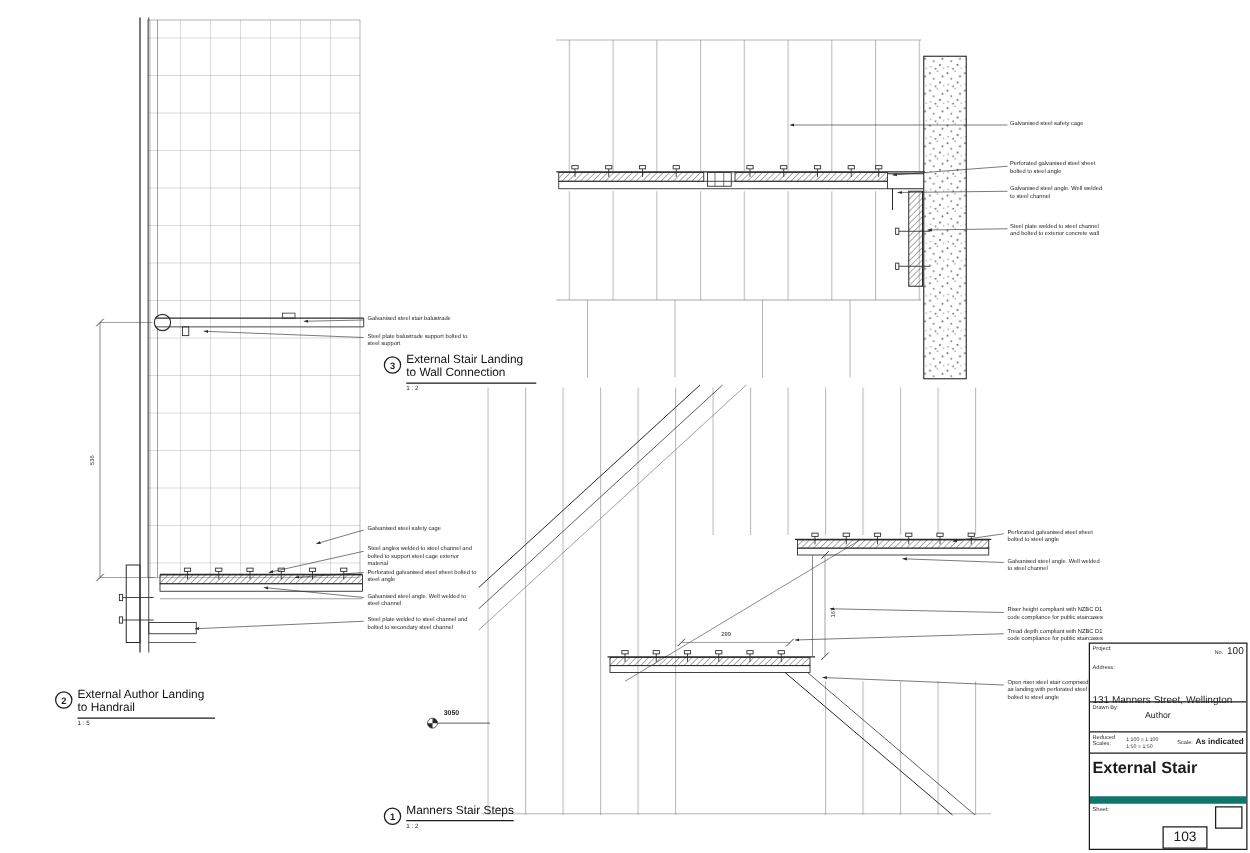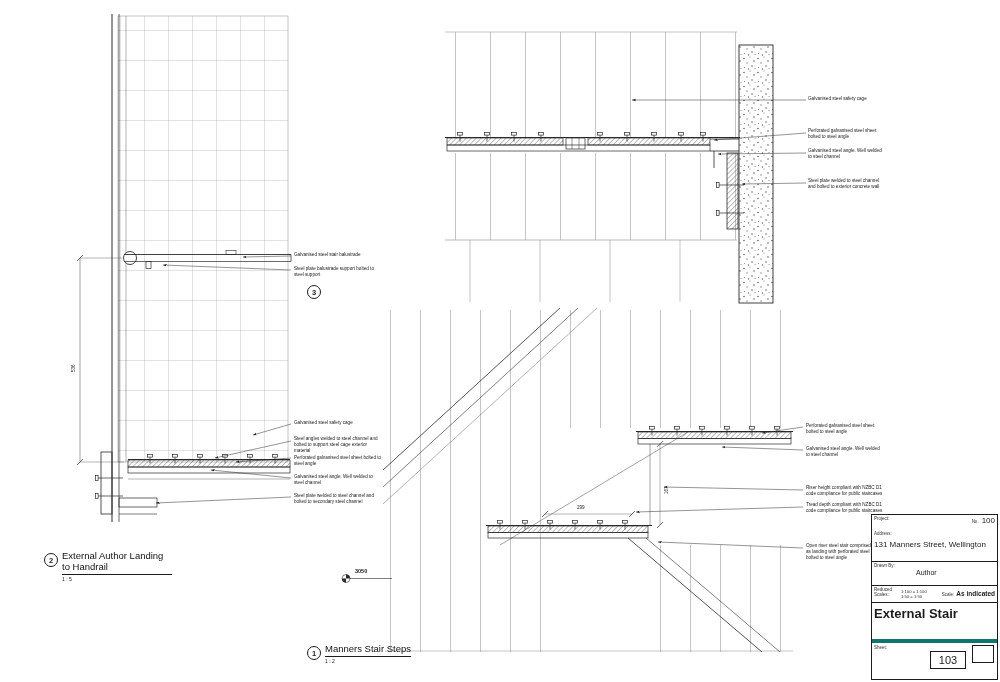--- a/index.html
+++ b/index.html
@@ -20,33 +20,33 @@
   .dl-scale{font-size:5px;margin-top:1px;color:#222}
   
   .title-block{position:absolute;left:871px;top:514px;width:127px;height:166px;
     border:1px solid #1c1c1c;display:flex;flex-direction:column;background:#fff}
   .tb-label{font-size:4.5px;color:#333}
   .tb-project{height:15px;display:flex;justify-content:space-between;align-items:flex-start;padding:1px 2px}
   .tb-no-group{display:flex;align-items:baseline;gap:3px}
   .tb-projno{font-size:8px}
   .tb-name{height:31px;font-size:11.5px;line-height:1.1;padding:0 2px;color:#111}
   .tb-address{height:32px;padding:1px 2px;border-bottom:1px solid #1c1c1c}
-  .tb-addr-text{font-size:8px;line-height:1.15;margin-top:4px}
+  .tb-addr-text{font-size:8px;line-height:1.15;margin-top:19px}
   .tb-drawn{height:24px;display:flex;align-items:flex-start;padding:1px 2px;border-bottom:1px solid #1c1c1c;position:relative}
   .tb-author{position:absolute;left:44px;top:7px;font-size:7px}
   .tb-scales{height:17px;display:flex;align-items:flex-start;padding:1px 2px;gap:3px;border-bottom:1px solid #1c1c1c}
   .tb-scales-left{width:24px}
   .tb-scales-mid{width:34px;padding-top:2px}
   .tb-scaleline{font-size:4.2px;line-height:1.3;color:#333}
   .tb-scales-right{flex:1;display:flex;align-items:baseline;gap:2px;justify-content:flex-end;padding-top:3px}
   .tb-scaleval{font-size:6.5px;font-weight:700}
-  .tb-sheet-title{height:40px;font-size:13px;font-weight:700;padding:3px 2px 0 2px;border-bottom:4px solid #0f766e}
+  .tb-sheet-title{height:40px;font-size:13px;font-weight:700;padding:3px 2px 0 2px;border-bottom:6px solid #0f766e}
   .tb-sheet{height:22px;display:flex;align-items:center;padding:1px 2px;position:relative}
   .tb-sheet .tb-label{position:absolute;left:2px;top:2px}
-  .tb-sheetno{position:absolute;left:58px;top:8px;width:36px;height:18px;border:1px solid #1c1c1c;
+  .tb-sheetno{position:absolute;left:58px;top:18px;width:36px;height:18px;border:1px solid #1c1c1c;
     display:flex;align-items:center;justify-content:center;font-size:11px}
   .tb-sheetbox{position:absolute;left:100px;top:2px;width:22px;height:18px;border:1px solid #1c1c1c}
 </style>
 </head>
 <body>
 
 <div class="sheet">
 
   <svg class="linework" width="1000" height="682" viewBox="0 0 1000 682">
     <defs>
@@ -245,20 +245,24 @@
   <div class="note note-sm" style="left:806px;top:446px">Galvanised steel angle. Well welded to steel channel</div>
   <div class="note note-sm" style="left:806px;top:485px">Riser height compliant with NZBC D1 code compliance for public staircases</div>
   <div class="note note-sm" style="left:806px;top:502px">Tread depth compliant with NZBC D1 code compliance for public staircases</div>
   <div class="note note-sm" style="left:806px;top:543px">Open riser steel stair comprised same as landing with perforated steel sheet bolted to steel angle</div>
   <div class="dim" style="left:577px;top:505px">299</div>
   <div class="dim dim-vert" style="left:664px;top:494px">167</div>
   <div class="datum-text" style="left:355px;top:568px">3050</div>
 
   <div class="detail-label" style="left:307px;top:283px;width:122px">
     <span class="dl-circle">3</span>
+    <span class="dl-texts">
+      <span class="dl-title">External Stair Landing to Wall Connection</span>
+      <span class="dl-scale">1 : 2</span>
+    </span>
   </div>
 
   <div class="detail-label" style="left:44px;top:551px;width:128px">
     <span class="dl-circle">2</span>
     <span class="dl-texts">
       <span class="dl-title">External Author Landing to Handrail</span>
       <span class="dl-scale">1 : 5</span>
     </span>
   </div>
 

